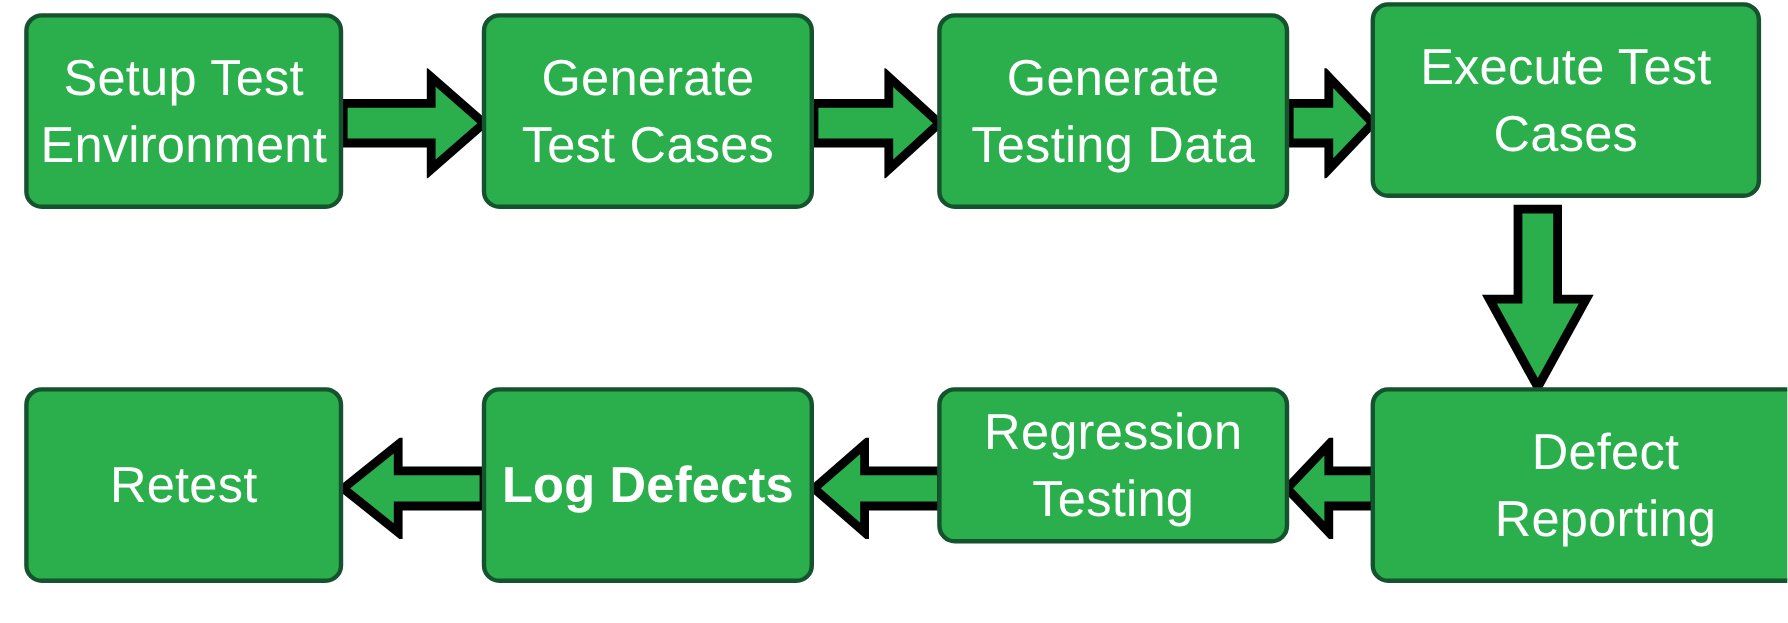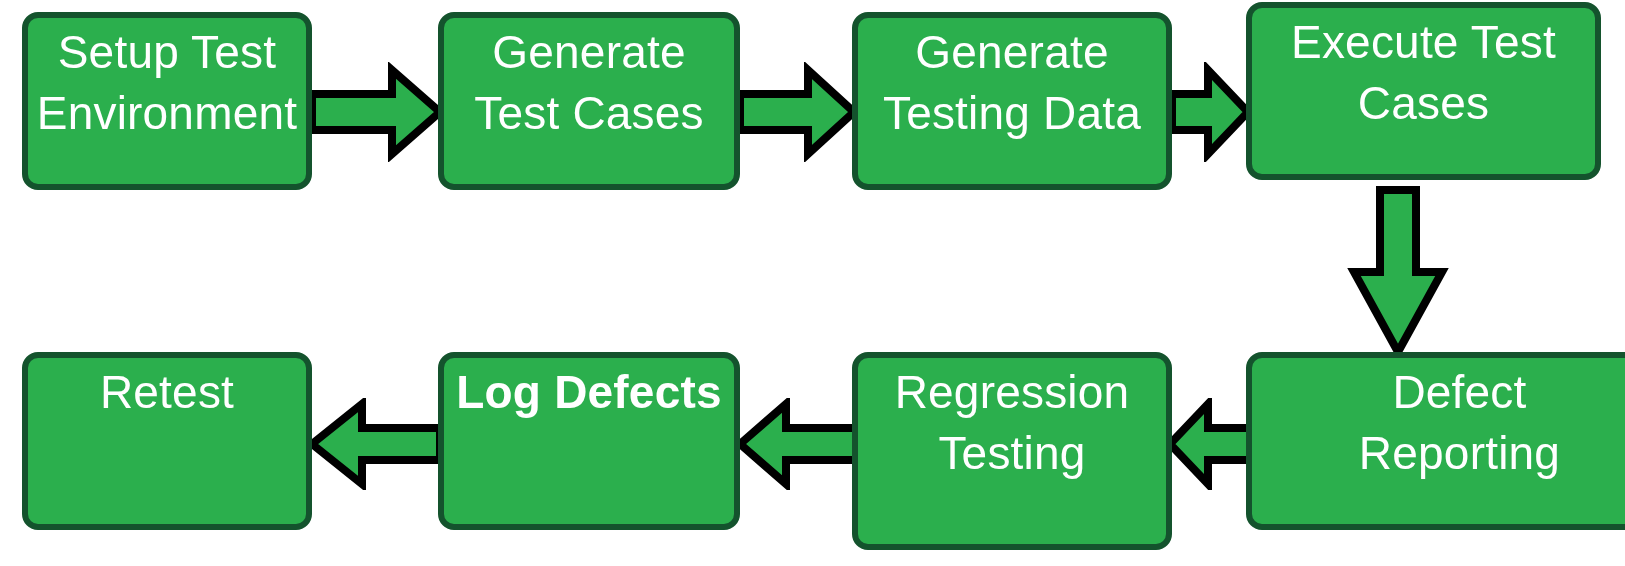--- a/index.html
+++ b/index.html
@@ -12,23 +12,24 @@
     width: 1625px;
     height: 566px;
     background: #ffffff;
     overflow: hidden;
     font-family: "Liberation Sans", sans-serif;
   }
   .node {
     position: absolute;
     box-sizing: border-box;
     background: #2BAF4D;
-    border: 6px solid #14532d;
+    border: 4px solid #14532d;
     border-radius: 16px;
     display: flex;
+    align-items: center;
     justify-content: center;
     text-align: center;
     color: #ffffff;
     font-size: 46px;
     line-height: 1.33;
     letter-spacing: 0.2px;
     padding: 4px 10px;
     z-index: 2;
     font-family: "Liberation Sans", sans-serif;
   }
@@ -65,21 +66,21 @@
   <div class="node" style="left:1246px; top:2px; width:355px; height:178px;">
     <span class="node-label">Execute Test
 Cases</span>
   </div>
 
   <div class="node" style="left:1246px; top:352px; width:427px; height:178px;">
     <span class="node-label">Defect
 Reporting</span>
   </div>
 
-  <div class="node" style="left:852px; top:352px; width:320px; height:198px;">
+  <div class="node" style="left:852px; top:352px; width:320px; height:142px;">
     <span class="node-label">Regression
 Testing</span>
   </div>
 
   <div class="node" style="left:438px; top:352px; width:302px; height:178px;font-weight:bold;">
     <span class="node-label">Log Defects</span>
   </div>
 
   <div class="node" style="left:22px; top:352px; width:290px; height:178px;">
     <span class="node-label">Retest</span>

